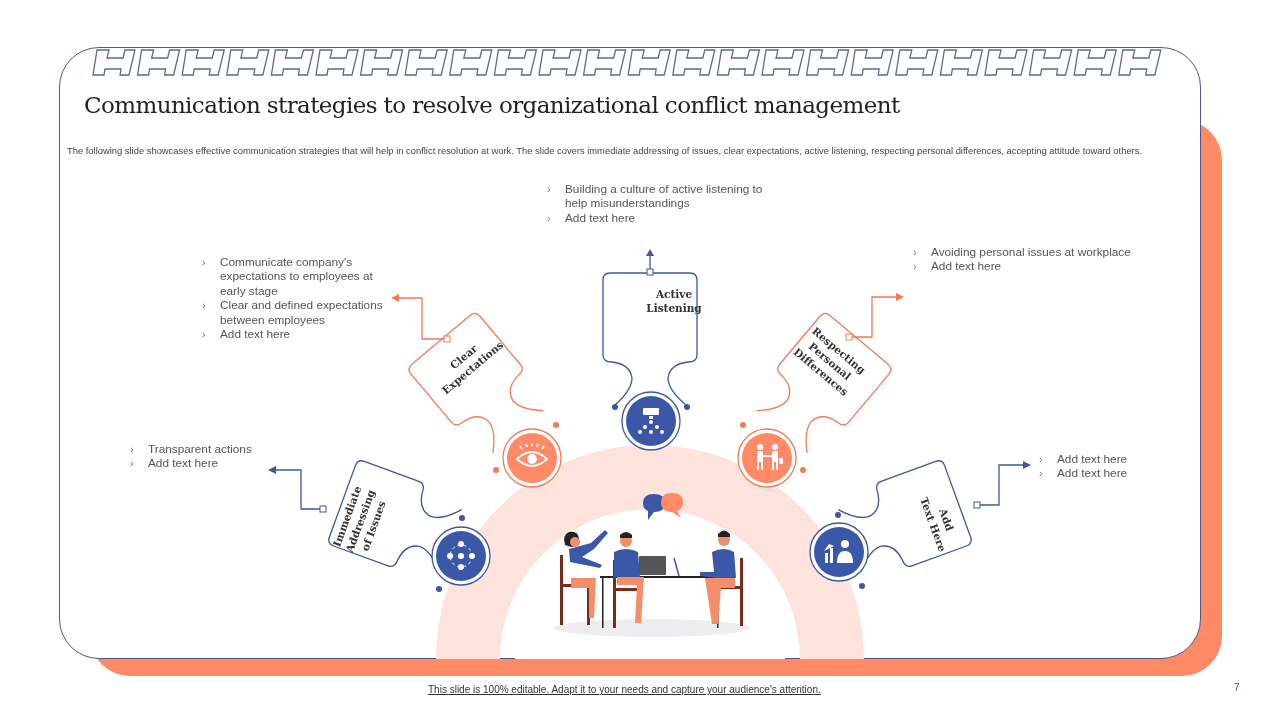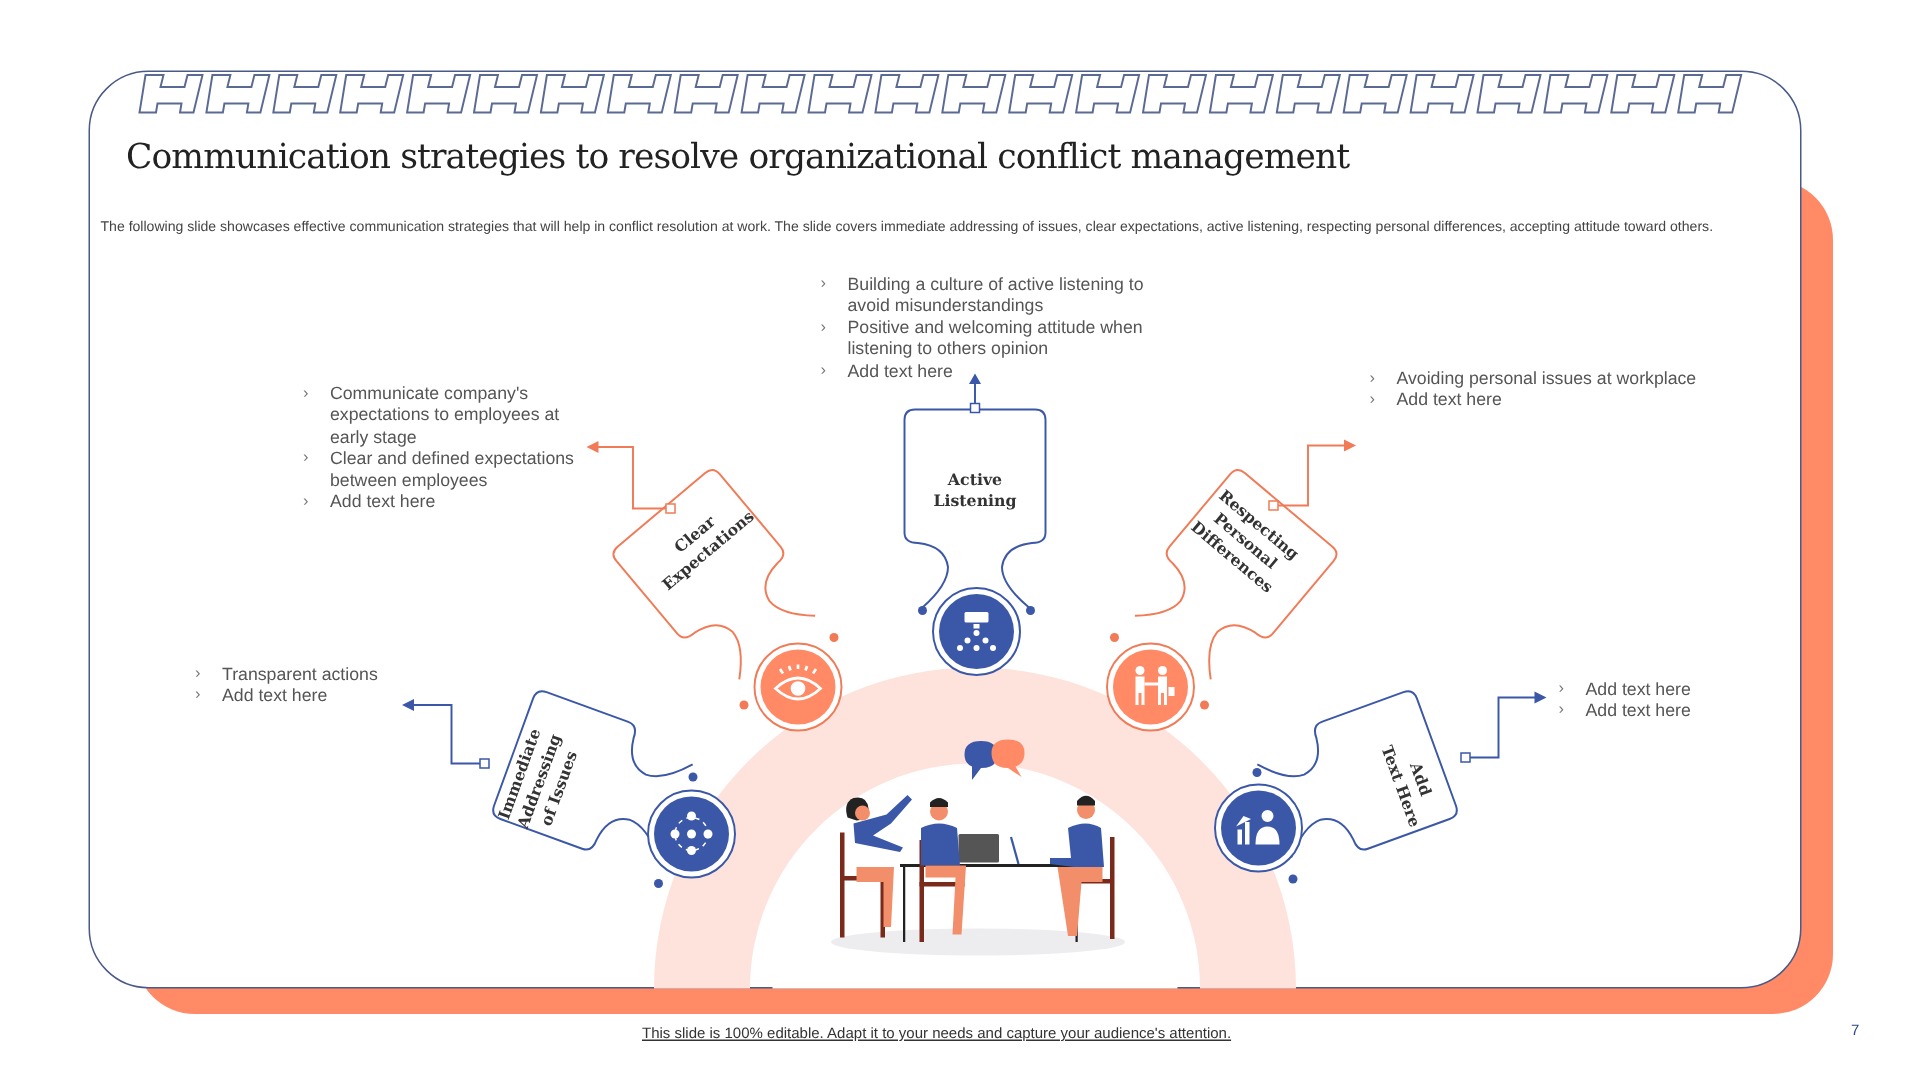--- a/index.html
+++ b/index.html
@@ -204,21 +204,21 @@
     <circle cx="724" cy="540" r="6" fill="#F28E6A"></circle>
     <path d="M718,534 q6,-7 12,0 l0,3 l-12,0 z" fill="#222"></path>
     <path d="M712,552 q12,-6 22,0 l2,26 l-20,0 l-16,-2 l0,-4 l14,0 z" fill="#3B57A7"></path>
     <path d="M705,578 l30,0 l0,10 l-14,0 l-3,36 l-6,0 z" fill="#F28E6A"></path>
   </g>
 </svg>
 
 <div class="abs title">Communication strategies to resolve organizational conflict management</div>
 <div class="abs subtitle">The following slide showcases effective communication strategies that will help in conflict resolution at work. The slide covers immediate addressing of issues, clear expectations, active listening, respecting personal differences, accepting attitude toward others.</div>
 
-<div class="abs label" style="left:610px;top:287px;width:80px;margin-top:26px;">
+<div class="abs label" style="left:634px;top:287px;width:80px;">
   <div>Active</div>
   <div>Listening</div>
 </div>
 <div class="abs label" style="left:423px;top:348px;width:90px;transform:rotate(-40deg);">
   <div>Clear</div>
   <div>Expectations</div>
 </div>
 <div class="abs label" style="left:785px;top:340px;width:90px;transform:rotate(40deg);">
   <div>Respecting</div>
   <div>Personal</div>
@@ -229,22 +229,21 @@
   <div>Addressing</div>
   <div>of Issues</div>
 </div>
 <div class="abs label" style="left:895px;top:508px;width:90px;transform:rotate(70deg);">
   <div>Add</div>
   <div>Text Here</div>
 </div>
 
 <div class="abs bullets" style="left:545px;top:182px;width:220px;">
   <ul>
-    <li>Building a culture of active listening to avoid misunderstandings</li>
-    <li>Positive and welcoming attitude when listening to others opinion</li>
+    <li>Building a culture of active listening to help misunderstandings</li>
     <li>Add text here</li>
   </ul>
 </div>
 <div class="abs bullets" style="left:200px;top:255px;width:190px;">
   <ul>
     <li>Communicate company's expectations to employees at early stage</li>
     <li>Clear and defined expectations between employees</li>
     <li>Add text here</li>
   </ul>
 </div>

